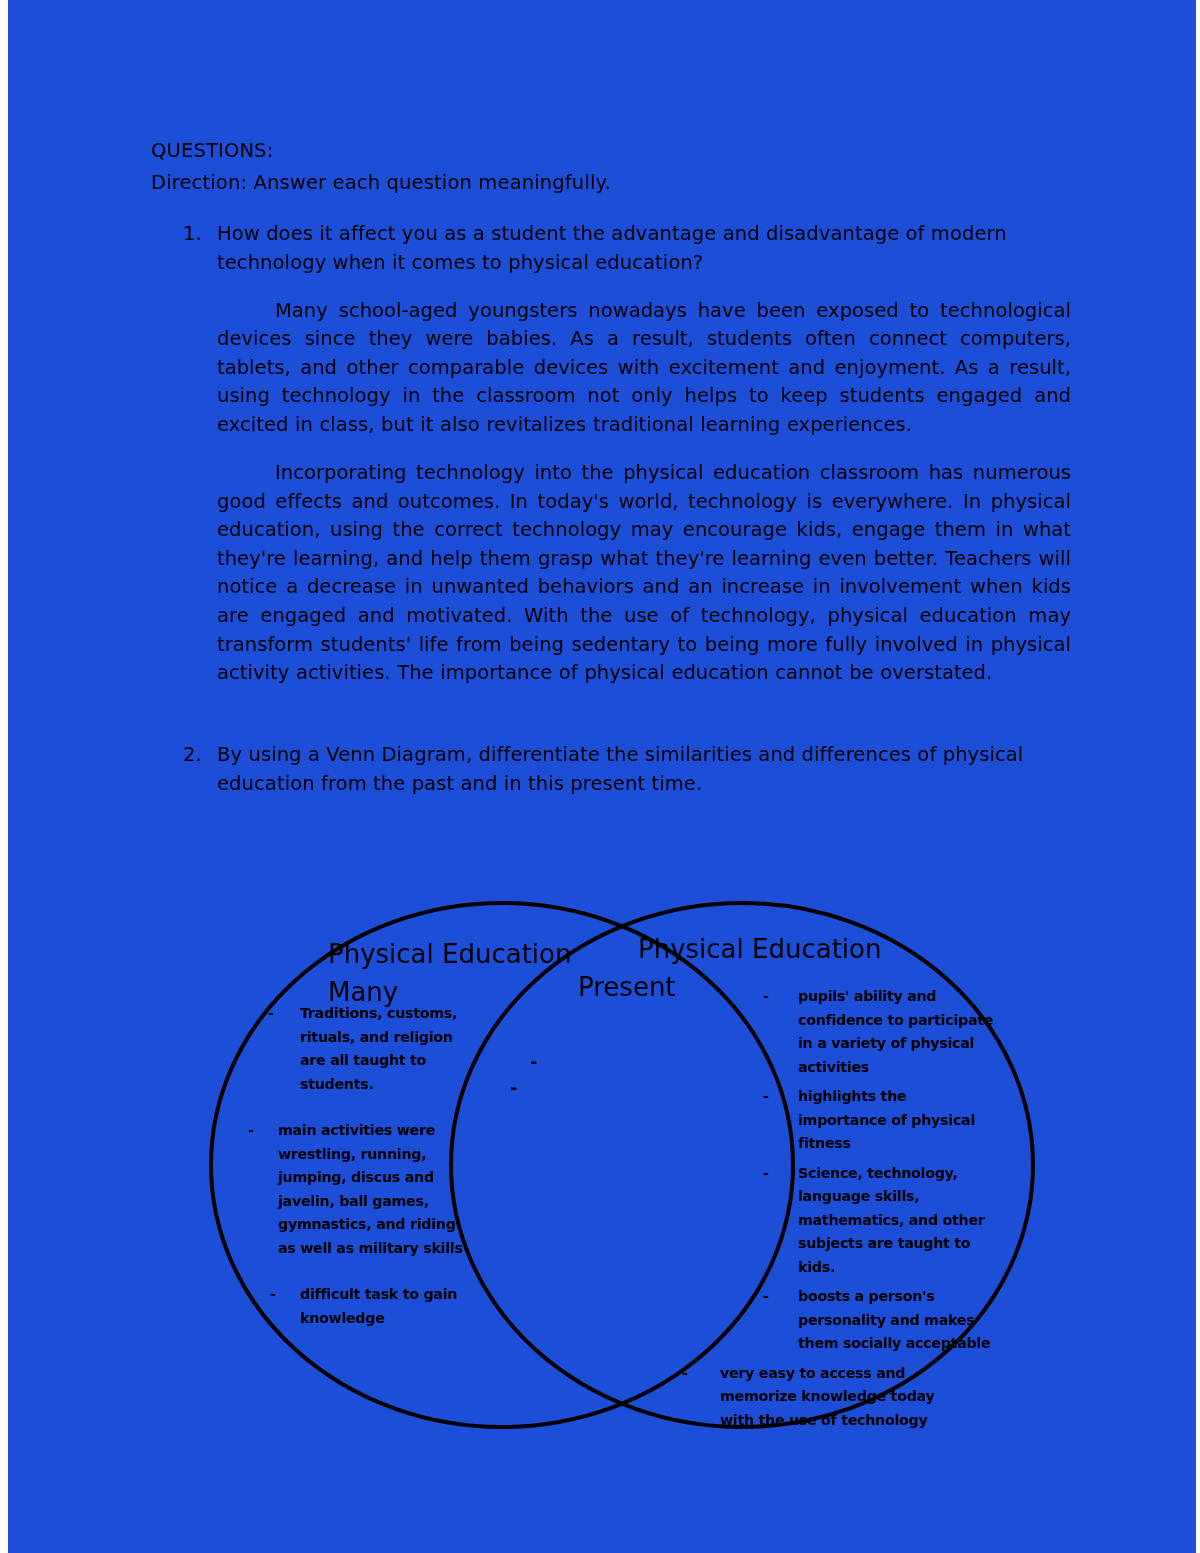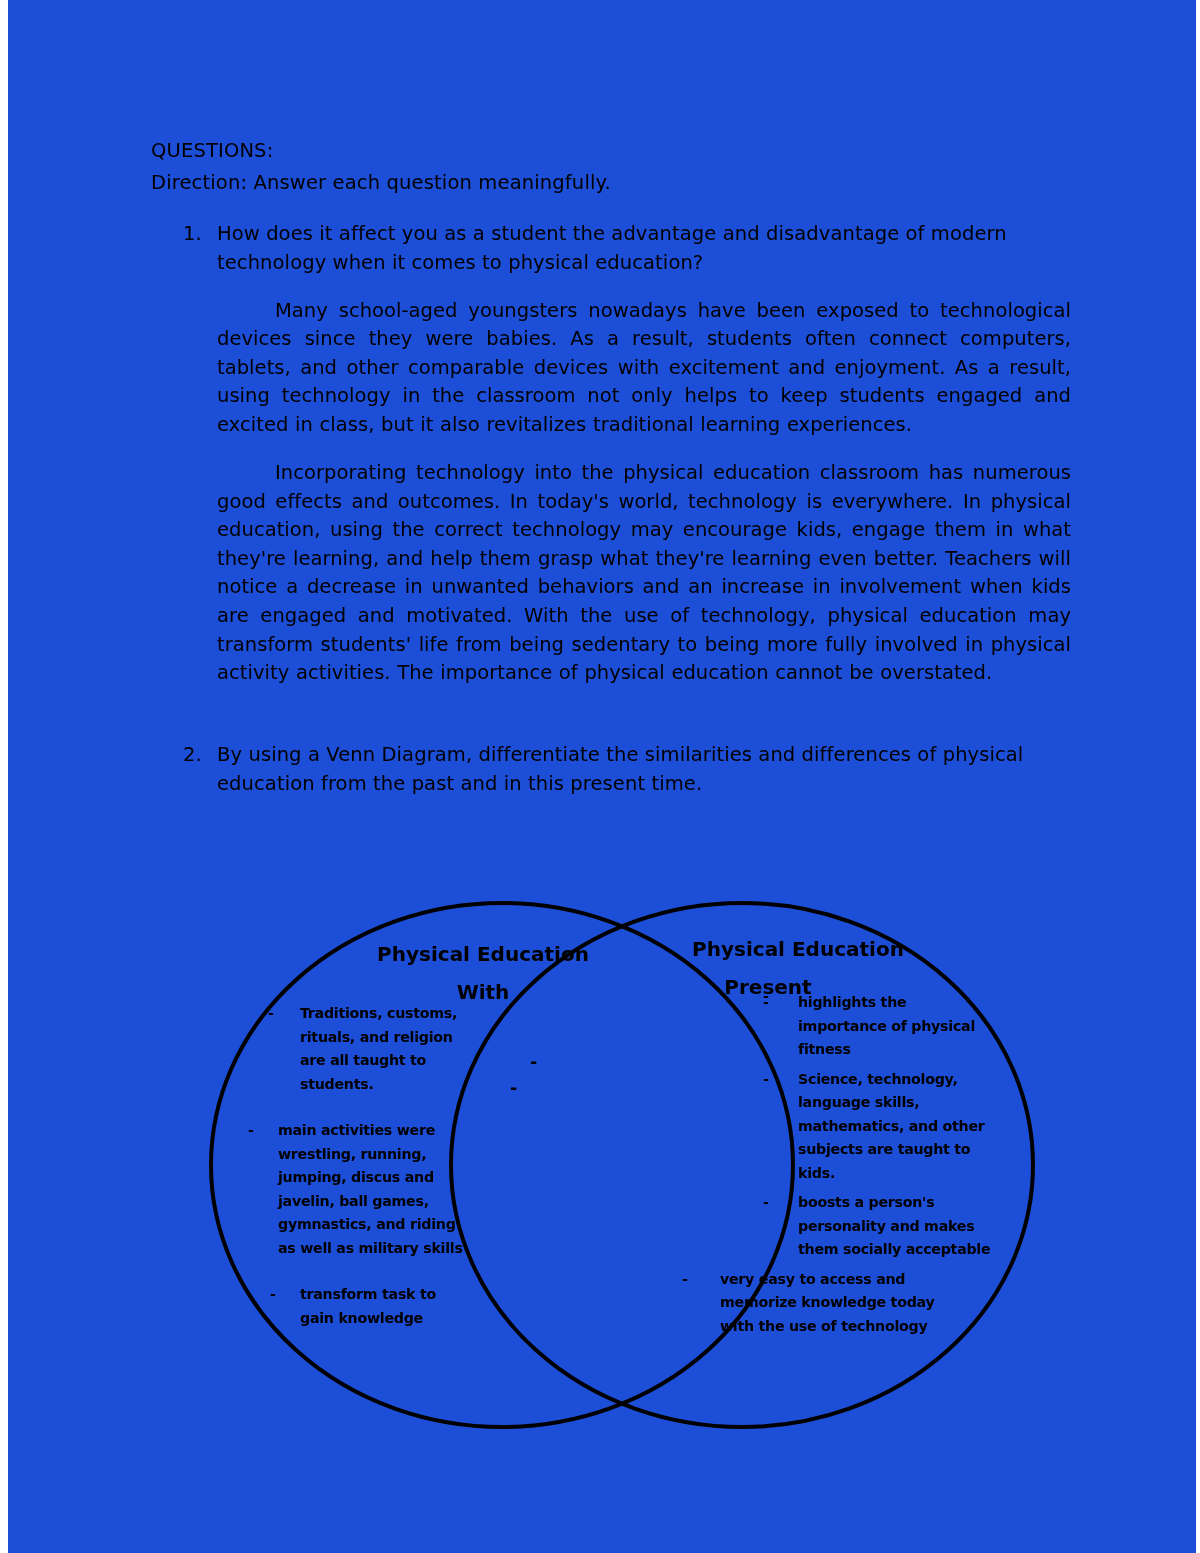--- a/index.html
+++ b/index.html
@@ -96,24 +96,23 @@
 
   .venn svg {
     position: absolute;
     left: 0;
     top: 0;
   }
 
   .vtitle {
     position: absolute;
     font-family: "DejaVu Sans", sans-serif;
-    font-weight: bold;
-    font-size: 20px;
+    font-weight: normal;
+    font-size: 26px;
     line-height: 38px;
-    text-align: center;
     white-space: nowrap;
   }
   #venn-title-left  { left: 320px; top: 55px; width: 310px; }
   #venn-title-right { left: 630px; top: 50px; width: 320px; }
   .vtitle .l2 { display: block; }
   #venn-title-left .l2  { margin-left: 0px; }
   #venn-title-right .l2 { margin-left: -60px; }
 
   .vlist {
     position: absolute;
@@ -197,55 +196,56 @@
 
   <div class="venn">
 
     <svg width="1200" height="580" viewBox="0 0 1200 580">
       <ellipse cx="494" cy="285" rx="291" ry="262" fill="none" stroke="#000000" stroke-width="4"></ellipse>
       <ellipse cx="734" cy="285" rx="291" ry="262" fill="none" stroke="#000000" stroke-width="4"></ellipse>
     </svg>
 
     <div class="vtitle" id="venn-title-left">
       <span>Physical Education</span>
-      <span class="l2">With</span>
+      <span class="l2">Many</span>
     </div>
 
     <div class="vtitle" id="venn-title-right">
       <span>Physical Education</span>
       <span class="l2">Present</span>
     </div>
 
     <ul class="vlist" id="venn-list-left">
       <li class="vbullet b0">
         <span class="dash">-</span>
         <span>Traditions, customs, rituals, and religion are all taught to students.</span>
       </li>
       <li class="vbullet b1">
         <span class="dash">-</span>
         <span>main activities were wrestling, running, jumping, discus and javelin, ball games, gymnastics, and riding as well as military skills</span>
       </li>
       <li class="vbullet b2">
         <span class="dash">-</span>
-        <span>transform task to gain knowledge</span>
+        <span>difficult task to gain knowledge</span>
       </li>
     </ul>
 
     <ul class="vlist" id="venn-list-center">
       <li class="vbullet b0">
         <span class="dash">-</span>
       </li>
       <li class="vbullet b1">
         <span class="dash">-</span>
       </li>
     </ul>
 
     <ul class="vlist" id="venn-list-right">
       <li class="vbullet b0">
         <span class="dash">-</span>
+        <span>pupils' ability and confidence to participate in a variety of physical activities</span>
       </li>
       <li class="vbullet b1">
         <span class="dash">-</span>
         <span>highlights the importance of physical fitness</span>
       </li>
       <li class="vbullet b2">
         <span class="dash">-</span>
         <span>Science, technology, language skills, mathematics, and other subjects are taught to kids.</span>
       </li>
       <li class="vbullet b3">

